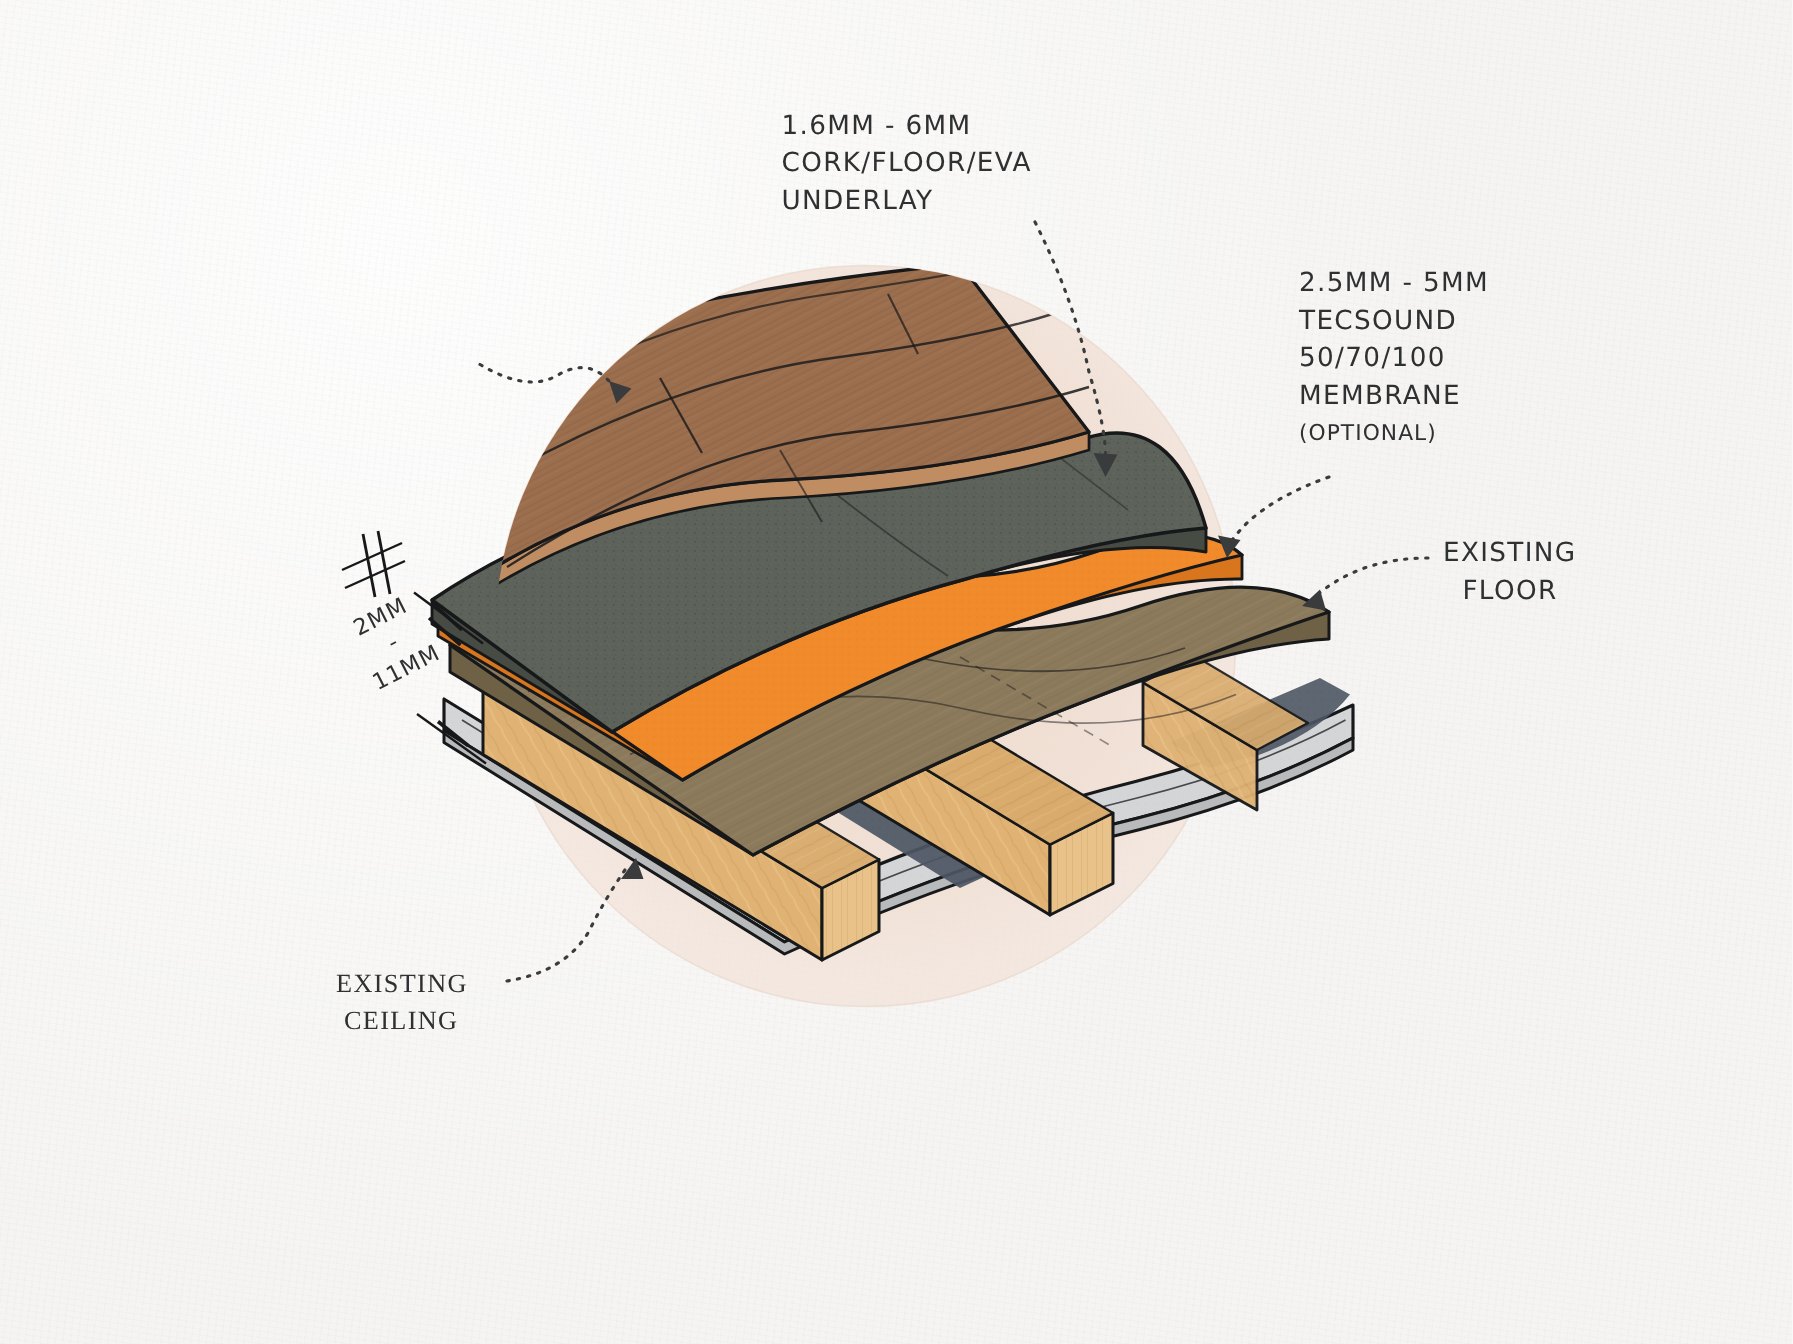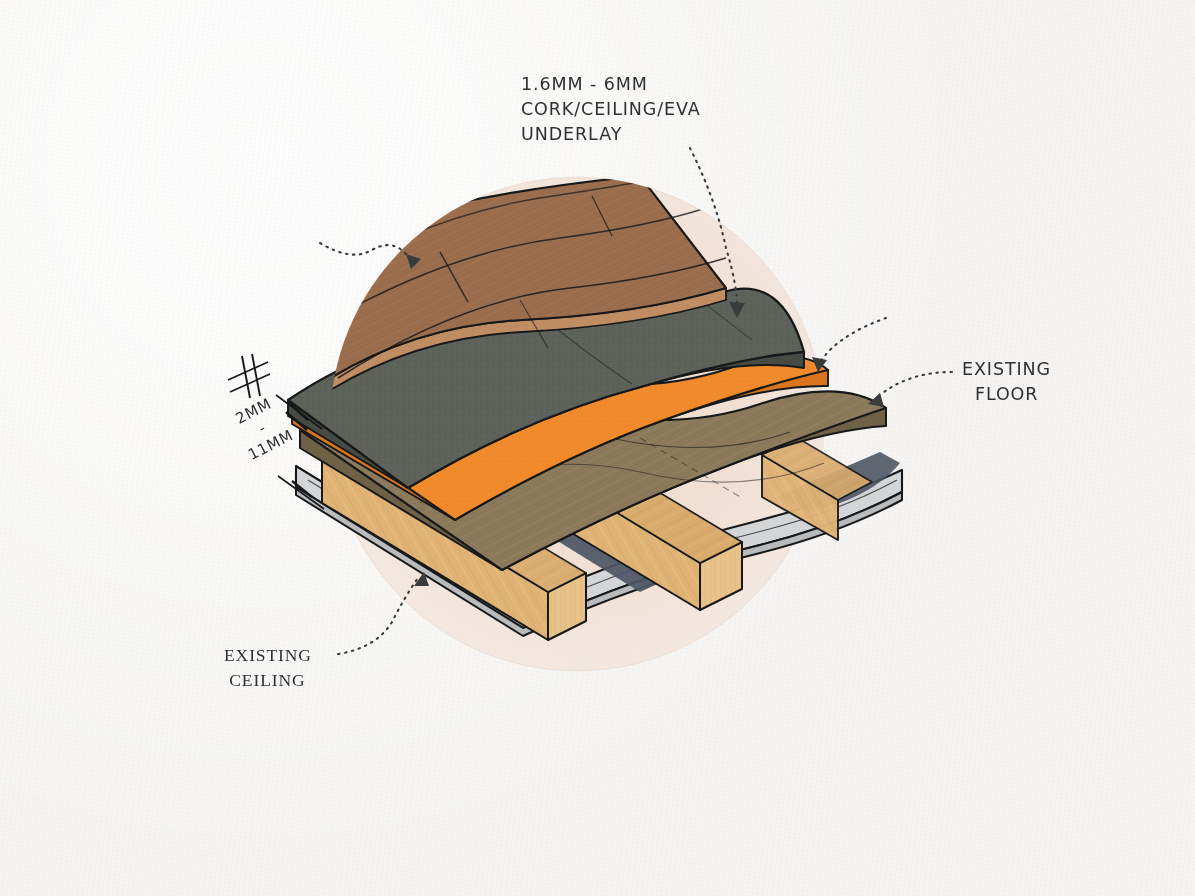--- a/index.html
+++ b/index.html
@@ -253,24 +253,29 @@
     <g fill="#3a3b3d">
       <path d="M406 254 L421 259 L411 269 Z"></path>
       <path d="M729 302 L745 303 L737 318 Z"></path>
       <path d="M812 357 L827 360 L818 372 Z"></path>
       <path d="M880 393 L884 407 L868 404 Z"></path>
       <path d="M414 586 L424 572 L429 586 Z"></path>
     </g>
   </svg>
 
   <div class="label" style="left:521px; top:72px;"><span>1.6MM - 6MM</span>
-<span>CORK/CEILING/EVA</span>
+<span>CORK/FLOOR/EVA</span>
 <span>UNDERLAY</span></div>
 
 
+  <div class="label" style="left:866px; top:177px;"><span>2.5MM - 5MM</span>
+<span>TECSOUND</span>
+<span>50/70/100</span>
+<span>MEMBRANE</span>
+<span class="sub">(OPTIONAL)</span></div>
 
   <div class="label" style="left:962px; top:357px;"><span>EXISTING</span>
   <span>FLOOR</span></div>
 
   <div class="label" style="left:224px; top:643px;font-family:Liberation Serif, serif;"><span>EXISTING</span>
  <span>CEILING</span></div>
 
   <div id="label-thickness" style="left:228px; top:414px;"><span>2MM</span>
 <span>-</span>
 <span>11MM</span></div>

